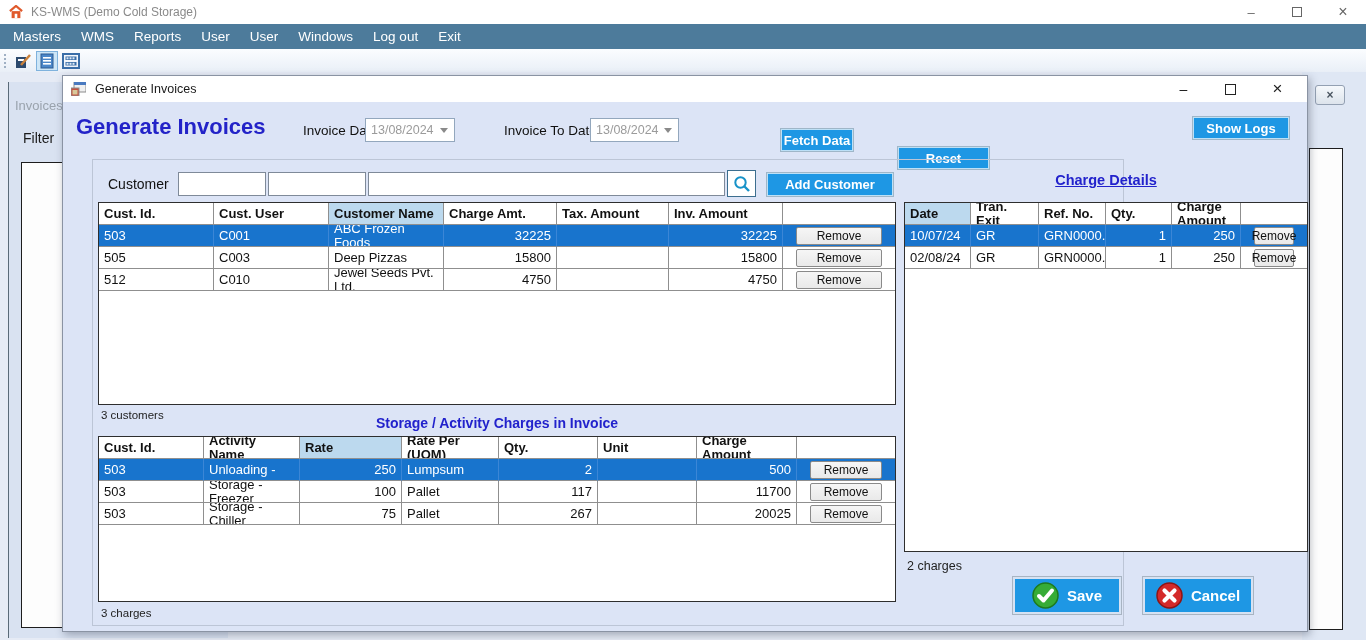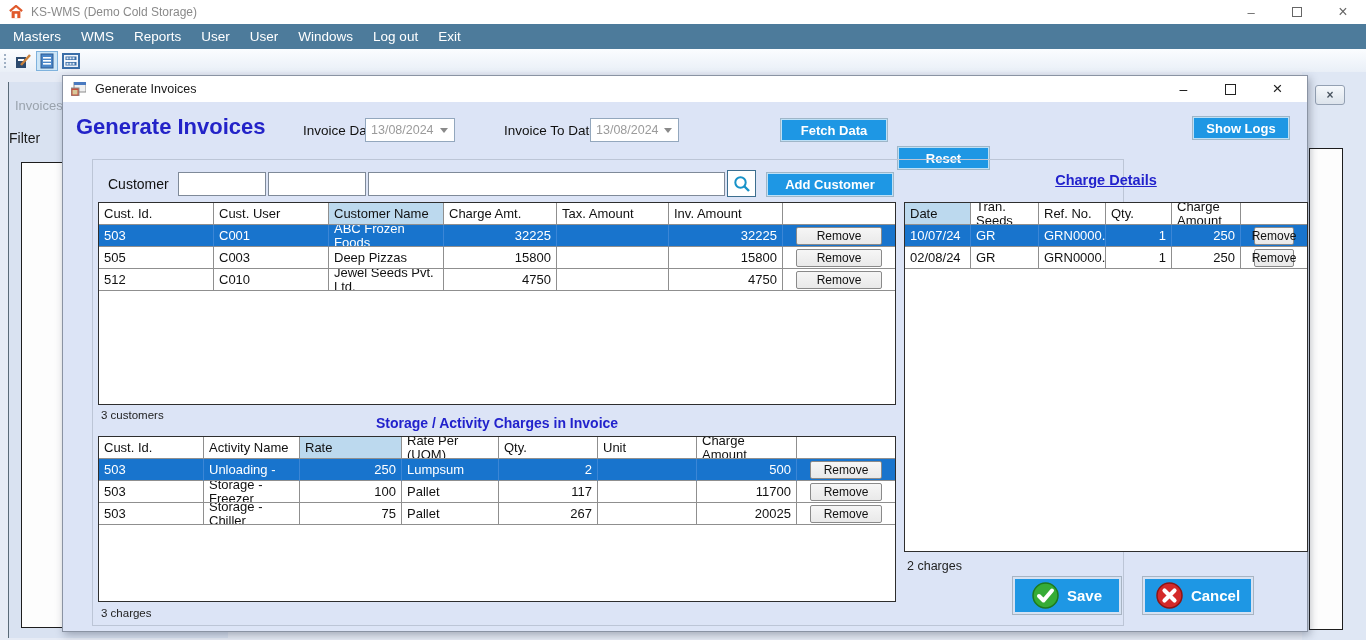--- a/index.html
+++ b/index.html
@@ -28,21 +28,21 @@
     background-image:radial-gradient(circle, #9fb0c4 1px, transparent 1.2px);
     background-size:4px 4px; }
   .tb-ico { width:22px; height:20px; display:flex; align-items:center; justify-content:center; margin-right:2px; }
   .tb-ico.sel { background:#cde6f7; border:1px solid #7fb2dd; }
 
   
   .mdi { position:absolute; left:0; top:72px; width:1366px; height:568px; background:#e6ebf5; }
   .bg-left { position:absolute; left:8px; top:10px; width:220px; height:556px;
     background:#d9e2f1; border-left:1px solid #5a6a78; }
   .bg-tab { position:absolute; left:6px; top:16px; color:#9aa3ad; font-size:13px; }
-  .bg-filter { position:absolute; left:0; top:48px; color:#1a1a1a; font-size:14px; }
+  .bg-filter { position:absolute; left:14px; top:48px; color:#1a1a1a; font-size:14px; }
   .bg-list { position:absolute; left:12px; top:80px; width:200px; height:466px;
     background:#fdfdfd; border:1px solid #1d1d1d; }
   .bg-right { position:absolute; left:1302px; top:0px; width:64px; height:568px; background:#dfe7f4; }
   .bg-close { position:absolute; left:13px; top:13px; width:30px; height:20px;
     background:linear-gradient(#f6f9fc,#dde4ec); border:1px solid #93a0b2; border-radius:3px;
     color:#4a5560; font-weight:bold; font-size:12px; display:flex; align-items:center; justify-content:center; }
   .bg-panel { position:absolute; left:7px; top:76px; width:34px; height:482px;
     background:#fdfdfd; border:1px solid #1d1d1d; }
 
   
@@ -79,21 +79,21 @@
   .count-label { position:absolute; font-size:11.5px; color:#222; }
   .section-title { position:absolute; font-size:14px; font-weight:bold; color:#2222cc; text-align:center; }
 
   
   .grid { position:absolute; background:#fff; border:1px solid #2e2e2e; overflow:hidden; }
   .grow { display:flex; }
   .cell { border-right:1px solid #8f8f8f; border-bottom:1px solid #8f8f8f;
     font-size:13px; color:#111; display:flex; align-items:center; padding:0 5px; overflow:hidden;
     line-height:14px; }
   .cell:last-child { border-right:none; }
-  .ghead .cell { background:#fff; }
+  .ghead .cell { background:#fff;font-weight:bold; }
   .ghead .cell.hl { background:#bcd9ee; }
   .grow.sel .cell { background:#1874cd; color:#fff; border-right-color:#3b86d6; }
   .num { justify-content:flex-end; }
   .rm-btn { margin:0 auto; width:calc(100% - 16px); height:18px;
     background:linear-gradient(#f6f6f6,#e9e9e9); border:1px solid #8a8a8a; border-radius:2px;
     font-size:12px; color:#111; display:flex; align-items:center; justify-content:center;
     font-family:"Liberation Sans", sans-serif; }
 
   .gcust .ghead { height:22px; } .gcust .grow { height:22px; }
   .gcust .c0{width:115px} .gcust .c1{width:115px} .gcust .c2{width:115px}
@@ -213,21 +213,21 @@
     <span>13/08/2024</span>
     <span class="chev"></span>
   </div>
 
   <span class="fld-label" style="left:417px; top:47px;">Invoice To Date</span>
   <div class="combo" style="left:527px; top:42px; width:89px;">
     <span>13/08/2024</span>
     <span class="chev"></span>
   </div>
 
-  <div class="blue-btn" style="left:717px; top:42px; width:108px; height:24px;">Fetch Data</div>
+  <div class="blue-btn" style="left:717px; top:52px; width:74px; height:24px;">Fetch Data</div>
   <div class="blue-btn" style="left:834px; top:42px; width:93px; height:24px;margin-top:28px;">Reset</div>
   <div class="blue-btn" style="left:1129px; top:40px; width:98px; height:24px;text-align:center;">Show Logs</div>
 
   <div class="groupbox">
 
     <span class="cust-label">Customer</span>
     <input class="txt-input" style="left: 85px; top: 12px; width: 88px;" value="">
     <input class="txt-input" style="left: 175px; top: 12px; width: 98px;" value="">
     <input class="txt-input" style="left: 275px; top: 12px; width: 357px;" value="">
     <div class="search-btn">
@@ -334,21 +334,21 @@
           </div>
       </div>
     </div>
 
     <span class="count-label" style="left:8px; top:447px;">3 charges</span>
 
     <div class="section-title" style="left:811px; top:12px; width:404px; font-size:14.5px;text-decoration:underline;">Charge Details</div>
     <div class="grid gdet" style="left:811px; top:42px; width:404px; height:350px;">
       <div class="grow ghead">
         <div class="cell c0 hl">Date</div>
-        <div class="cell c1">Tran. Seeds</div>
+        <div class="cell c1">Tran. Exit</div>
         <div class="cell c2">Ref. No.</div>
         <div class="cell c3">Qty.</div>
         <div class="cell c4">Charge Amount</div>
         <div class="cell c5"></div>
       </div>
       <div class="grow sel">
         <div class="cell c0">10/07/24</div>
         <div class="cell c1">GR</div>
         <div class="cell c2">GRN0000...</div>
         <div class="cell c3 num">1</div>

